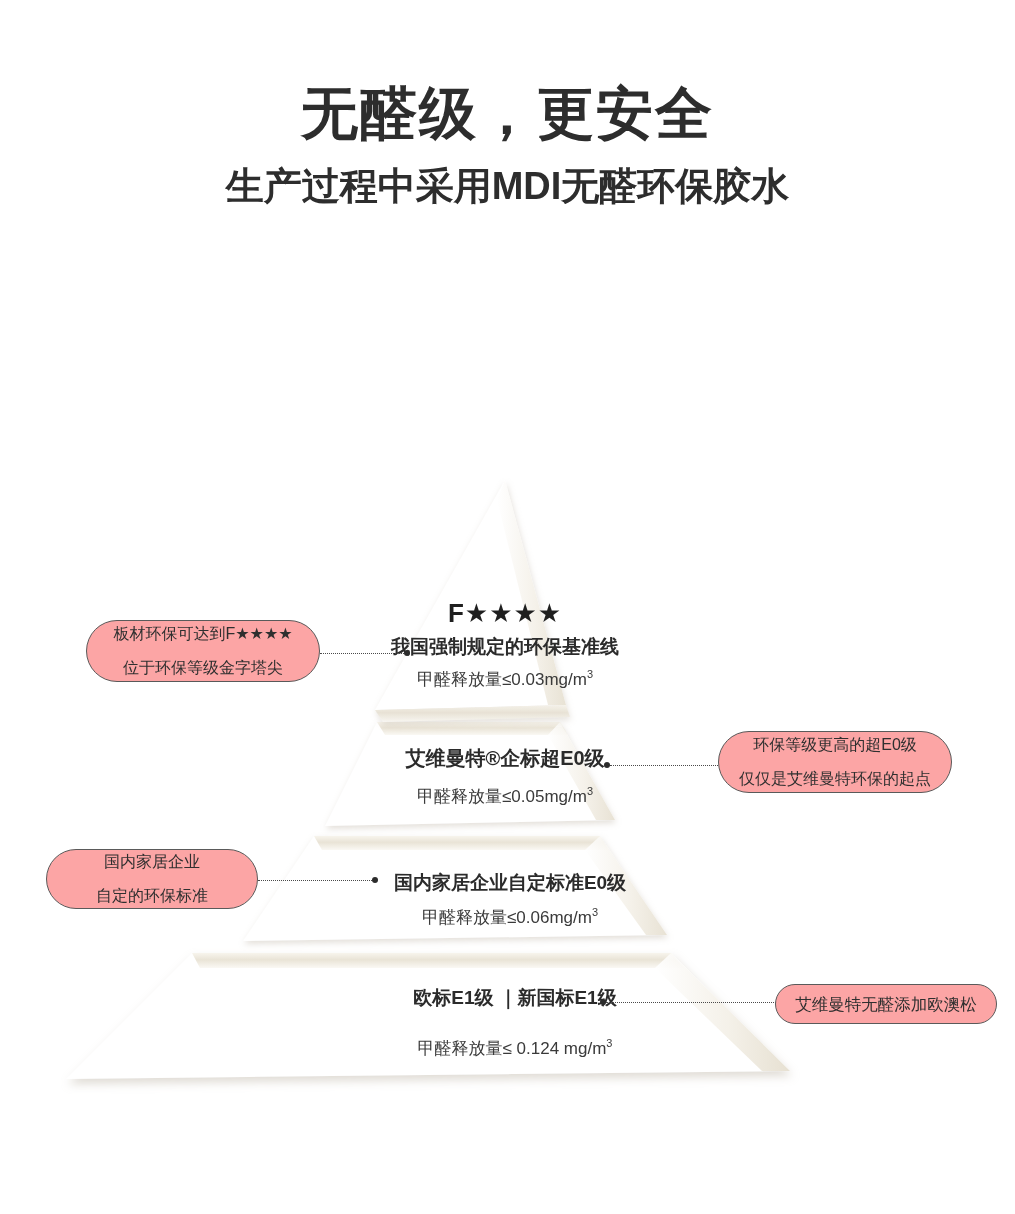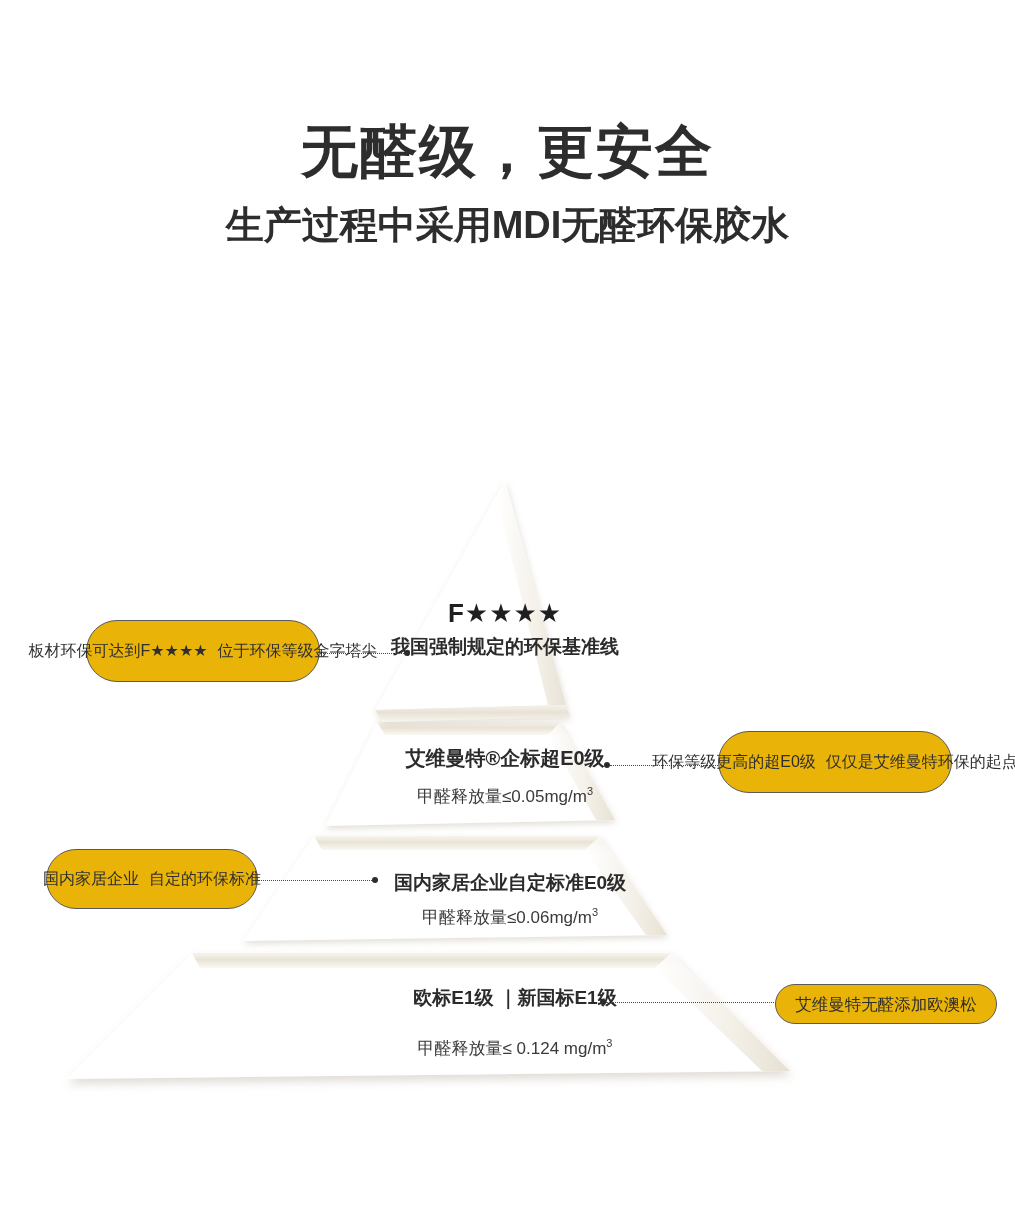--- a/index.html
+++ b/index.html
@@ -7,25 +7,24 @@
   body {
     width:1015px; height:1214px;
     font-family:"Liberation Sans","DejaVu Sans",sans-serif;
     position:relative; overflow:hidden;
     -webkit-font-smoothing:antialiased;
   }
 
   
   .header { position:absolute; left:0; top:0; width:1015px; text-align:center; }
   .title-main {
-    margin-top:120px;
+    margin-top:81px;
     font-size:57px; line-height:64px;
     font-weight:bold; letter-spacing:2px;
     color:#2d2d2d;
-    font-family:Liberation Serif, serif;
   }
   .title-sub {
     margin-top:18px;
     font-size:38px; line-height:46px;
     font-weight:bold; letter-spacing:0px;
     color:#2d2d2d;
   }
 
   
   .stage { position:absolute; left:0; top:0; width:1015px; height:1214px; }
@@ -50,23 +49,23 @@
   .t1 { left:330px; top:598px; width:350px; }
   .t2 { left:330px; top:745px; width:350px; }
   .t3 { left:335px; top:870px; width:350px; }
   .t4 { left:340px; top:985px; width:350px; }
 
   
   .bubble {
     position:absolute;
     border:1.3px solid #5a5a5a;
     border-radius:60px;
-    background:#eab308;
+    background:#fca5a5;
     text-align:center;
-    display:flex; flex-direction:row;
+    display:flex; flex-direction:column;
     align-items:center; justify-content:center;
     color:#2f2f2f;
     gap:10px;
   }
   .bub-line { white-space:nowrap; line-height:24px; }
   .bub-line.bold { font-weight:normal; }
   .bub-reg { font-weight:normal; }
 
   .bubble-1 { left:86px; top:620px; width:234px; height:62px; font-size:16px; }
   .bubble-2 { left:718px; top:731px; width:234px; height:62px; font-size:16px; }
@@ -143,20 +142,21 @@
     <g filter="url(#tinyShadow)">
       <polygon points="505,480 566,705 375,710" fill="#ffffff"></polygon>
       <polygon points="505,480 566,705 548,705 497,500" fill="url(#rightFace)" opacity="0.85"></polygon>
       <polygon points="375,710 566,705 570,717 383,722" fill="url(#bandGrad)" opacity="0.9"></polygon>
     </g>
   </svg>
 
   <div class="tier-text t1">
     <div class="tier-badge">F★★★★</div>
     <div class="tier-name" style="margin-top:6px;">我国强制规定的环保基准线</div>
+    <div class="tier-value" style="margin-top:2px;"><span>甲醛释放量≤0.03mg/m</span><sup>3</sup></div>
   </div>
 
   <div class="tier-text t2">
     <div class="tier-name" style="font-size:20px;">艾维曼特®企标超E0级</div>
     <div class="tier-value" style="margin-top:8px;"><span>甲醛释放量≤0.05mg/m</span><sup>3</sup></div>
   </div>
 
   <div class="tier-text t3">
     <div class="tier-name" style="font-size:19px;">国内家居企业自定标准E0级</div>
     <div class="tier-value" style="margin-top:4px;"><span>甲醛释放量≤0.06mg/m</span><sup>3</sup></div>

